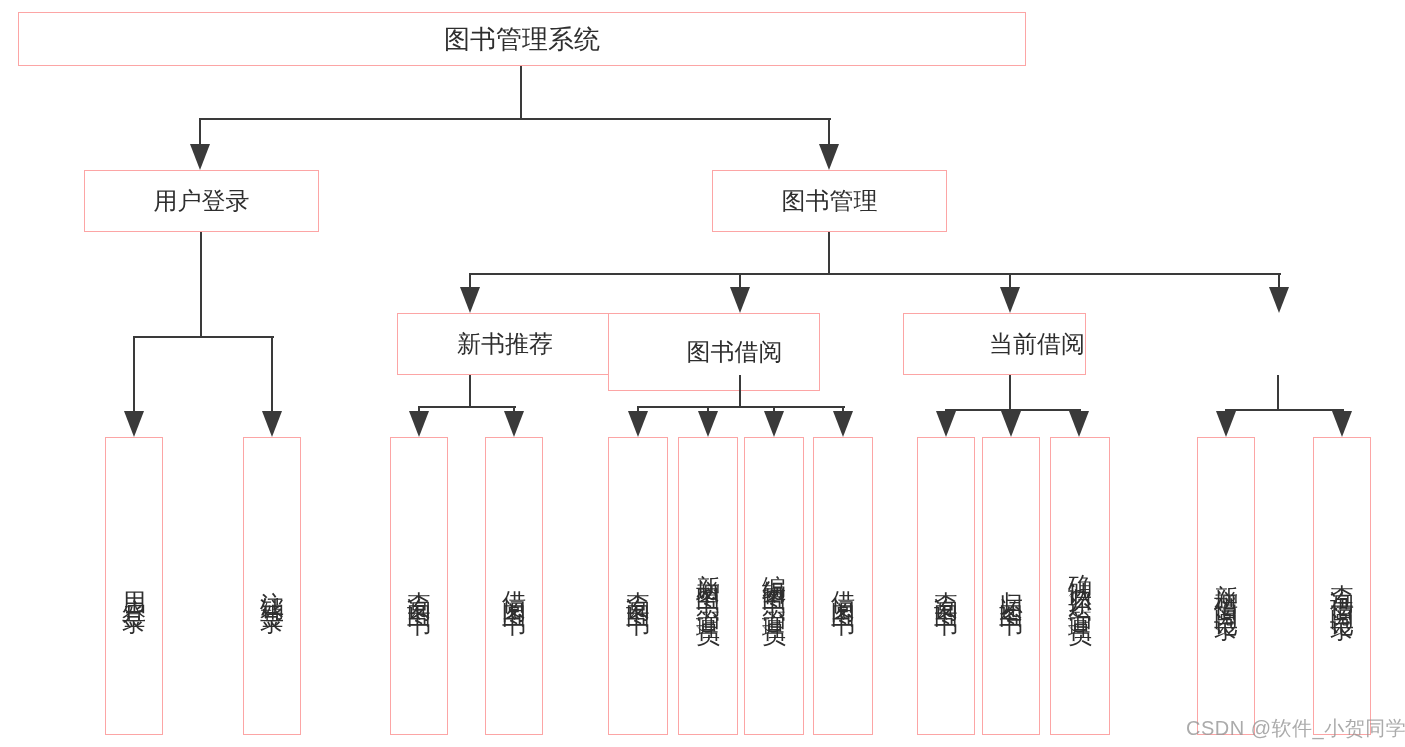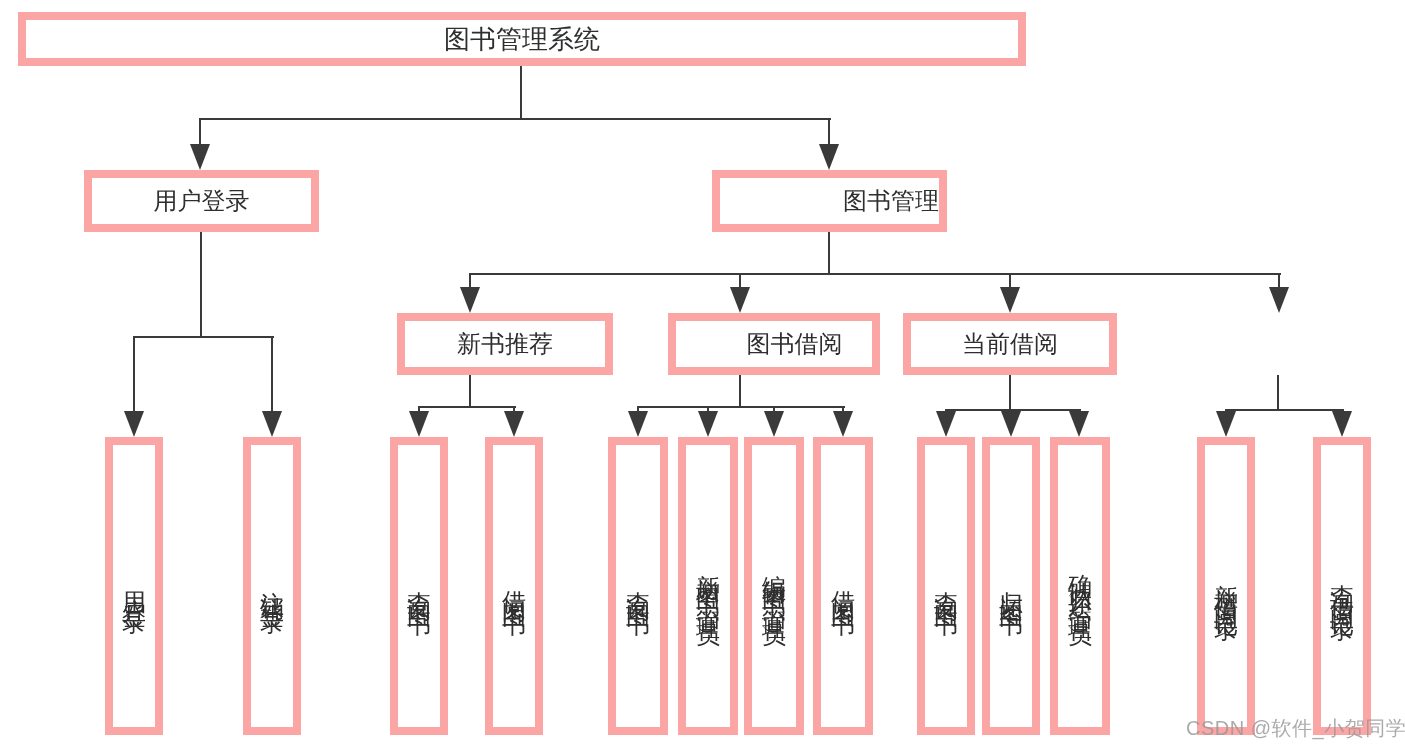--- a/index.html
+++ b/index.html
@@ -1,21 +1,21 @@
 <!DOCTYPE html>
 <html><head>
 <meta charset="utf-8">
 <style>
   html,body{margin:0;padding:0;background:#ffffff;}
   #stage{
     position:relative;width:1405px;height:747px;background:#ffffff;
     font-family:"Liberation Sans","DejaVu Sans",sans-serif;overflow:hidden;
   }
   .node{
-    position:absolute;background:#ffffff;border:8px solid #fca5a5;
+    position:absolute;background:#ffffff;border:1px solid #fca5a5;
     display:flex;align-items:center;justify-content:center;
     color:#2e2e2e;box-sizing:border-box;
   }
   .lvl1{font-size:26px;}
   .lvl2{font-size:24px;}
   .leaf{font-size:24px;}
   .leaf .vtext{
     writing-mode:vertical-rl;text-orientation:mixed;
     letter-spacing:7px;line-height:1;white-space:nowrap;
   }
@@ -37,33 +37,33 @@
 <div id="stage">
 
   <div class="node lvl1" style="left:18px;top:12px;width:1008px;height:54px;">
     <span>图书管理系统</span>
   </div>
 
   <div class="node lvl2" style="left:84px;top:170px;width:235px;height:62px;">
     <span>用户登录</span>
   </div>
 
-  <div class="node lvl2" style="left:712px;top:170px;width:235px;height:62px;justify-content:flex-end;">
+  <div class="node lvl2" style="left:712px;top:170px;width:235px;height:62px;">
     <span>图书管理</span>
   </div>
 
   <div class="node lvl2" style="left:362px;top:313px;width:216px;height:62px;margin-left:35px;">
     <span>新书推荐</span>
   </div>
 
-  <div class="node lvl2" style="left:668px;top:313px;width:212px;height:62px;padding-left:41px;">
+  <div class="node lvl2" style="left:608px;top:313px;width:212px;height:78px;padding-left:41px;">
     <span>图书借阅</span>
   </div>
 
-  <div class="node lvl2" style="left:903px;top:313px;width:214px;height:62px;">
+  <div class="node lvl2" style="left:903px;top:313px;width:183px;height:62px;justify-content:flex-end;">
     <span>当前借阅</span>
   </div>
 
 
   <div class="node leaf" style="left:105px;top:437px;width:58px;height:298px;">
     <span class="vtext">用户登录</span>
   </div>
   <div class="node leaf" style="left:243px;top:437px;width:58px;height:298px;">
     <span class="vtext">注销登录</span>
   </div>

